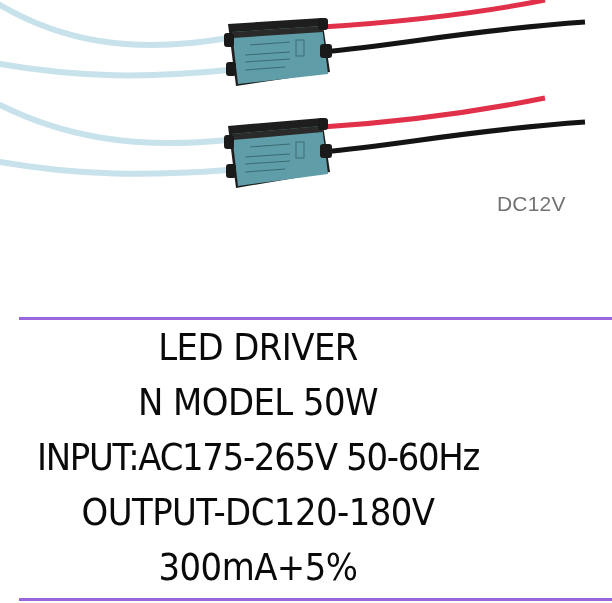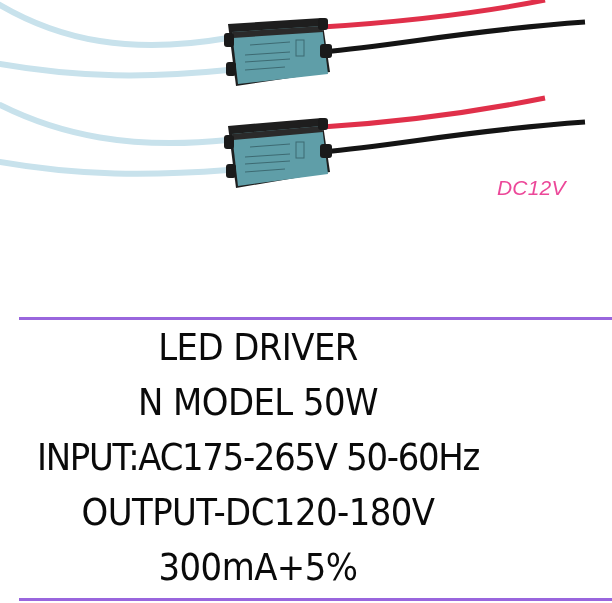--- a/index.html
+++ b/index.html
@@ -1,23 +1,22 @@
 <!DOCTYPE html>
 <html><head>
   <meta charset="utf-8">
   <style>
     html, body { margin: 0; padding: 0; background: #ffffff; }
     body { width: 612px; height: 603px; position: relative; overflow: hidden; font-family: "DejaVu Sans", sans-serif; }
     .photo { position: absolute; left: 0; top: 0; width: 612px; height: 240px; }
     .photo svg { display: block; }
     .voltage-label {
-      position: absolute; left: 497px; top: 176px;
-      font-family: "Liberation Sans", sans-serif; font-size: 21px; color: #ec4899;
+      position: absolute; left: 497px; top: 192px;
+      font-family: "Liberation Sans", sans-serif; font-size: 21px; color: #737373;
       letter-spacing: 0.2px;
-      font-style: italic;
     }
     .divider {
       position: absolute; left: 19px; right: 0; height: 3px; background: #9966dd;
     }
     .divider.top { top: 317px; }
     .divider.bottom { top: 598px; }
     .specs { position: absolute; left: 0; top: 320px; width: 516px; }
     .spec-line {
       text-align: center; color: #0a0a0a;
       font-family: "DejaVu Sans", sans-serif; font-size: 36.5px; font-weight: normal;

